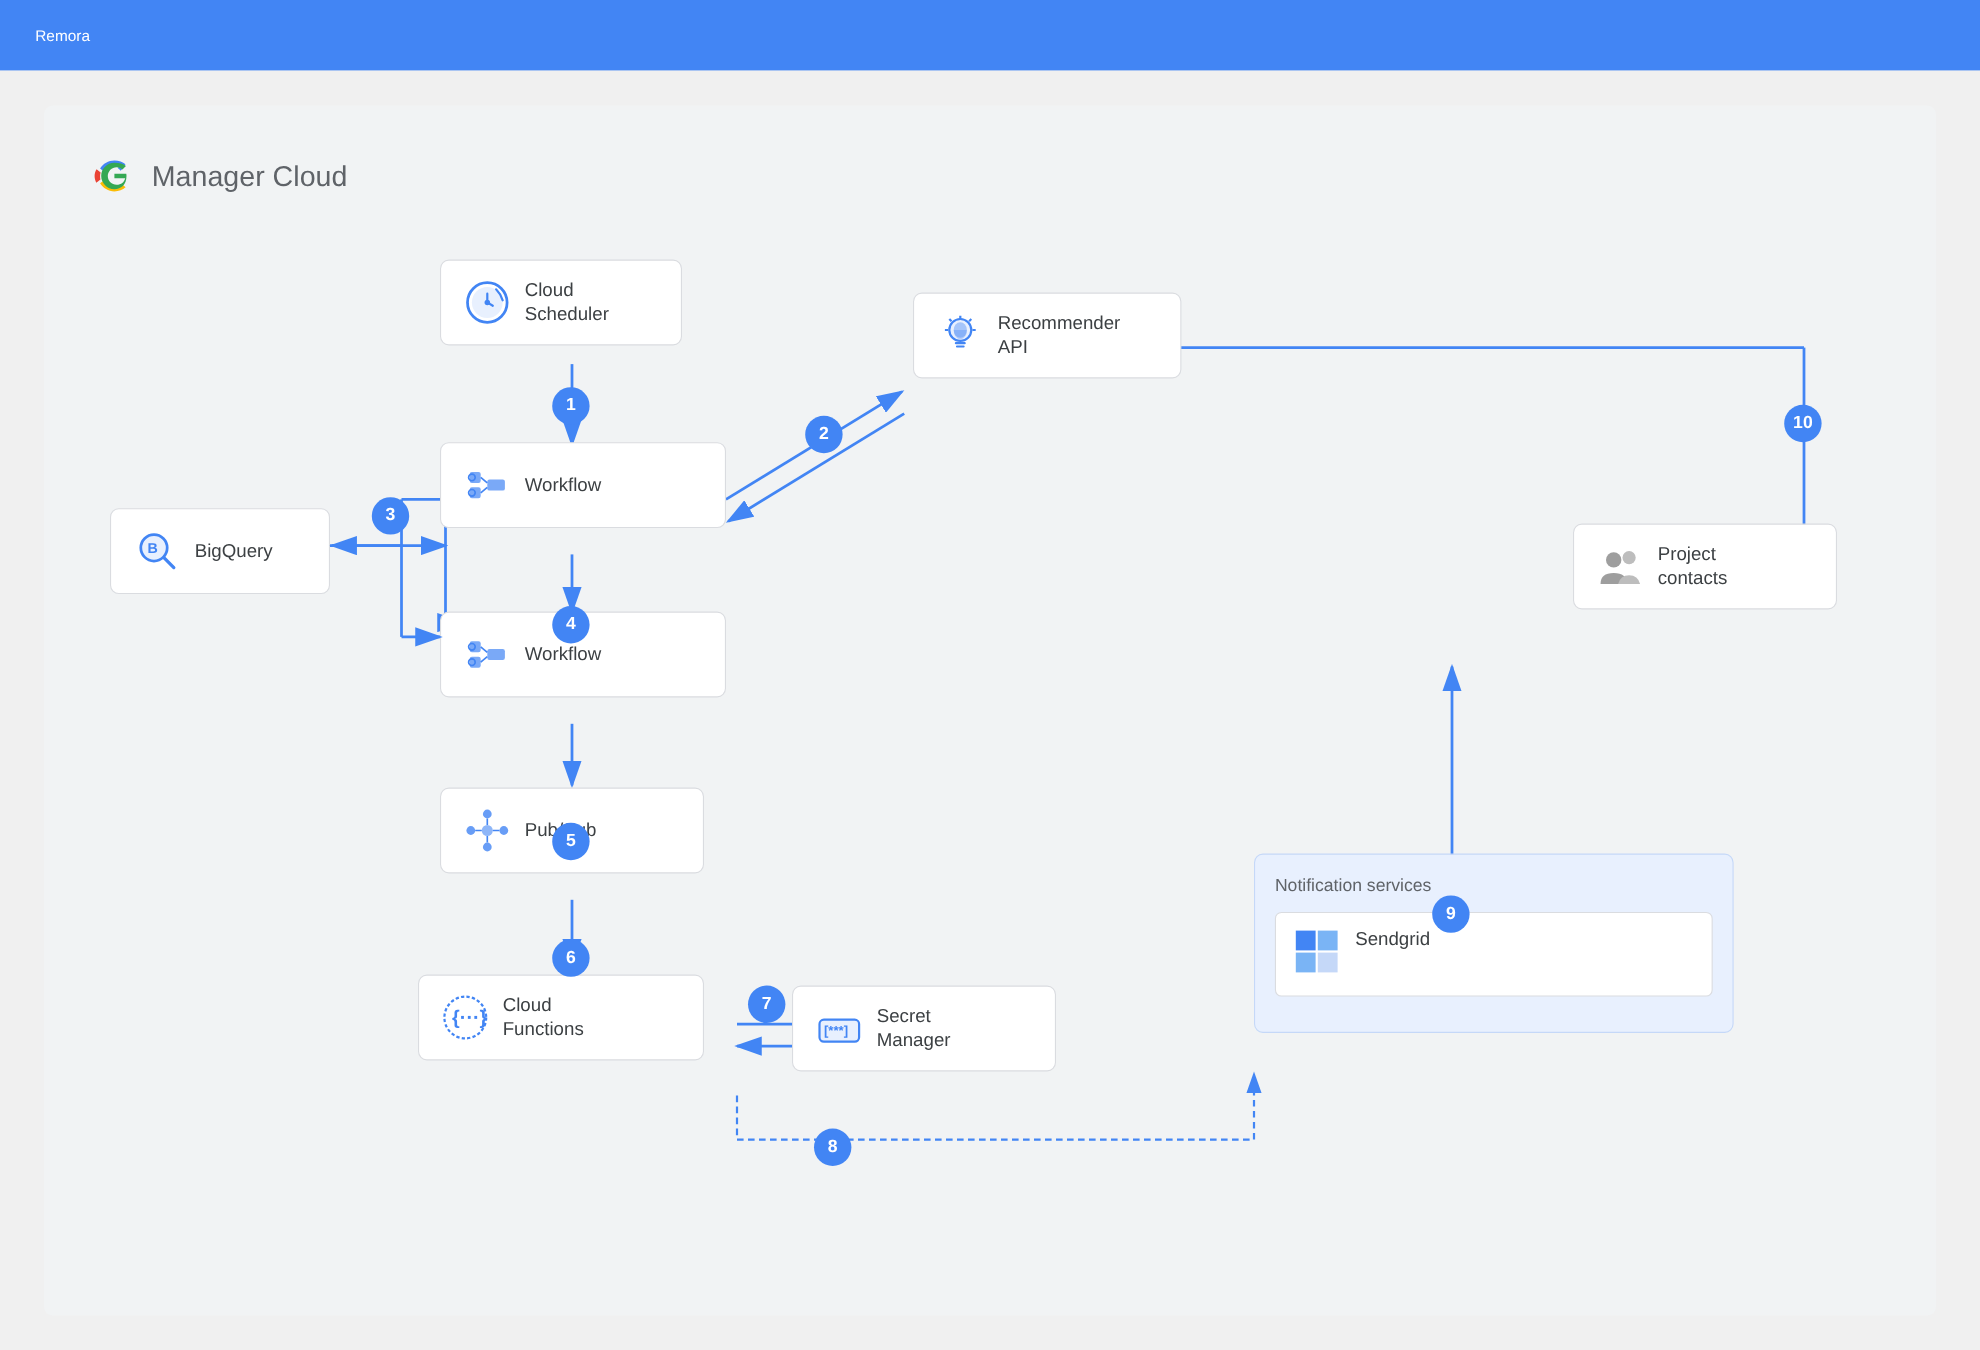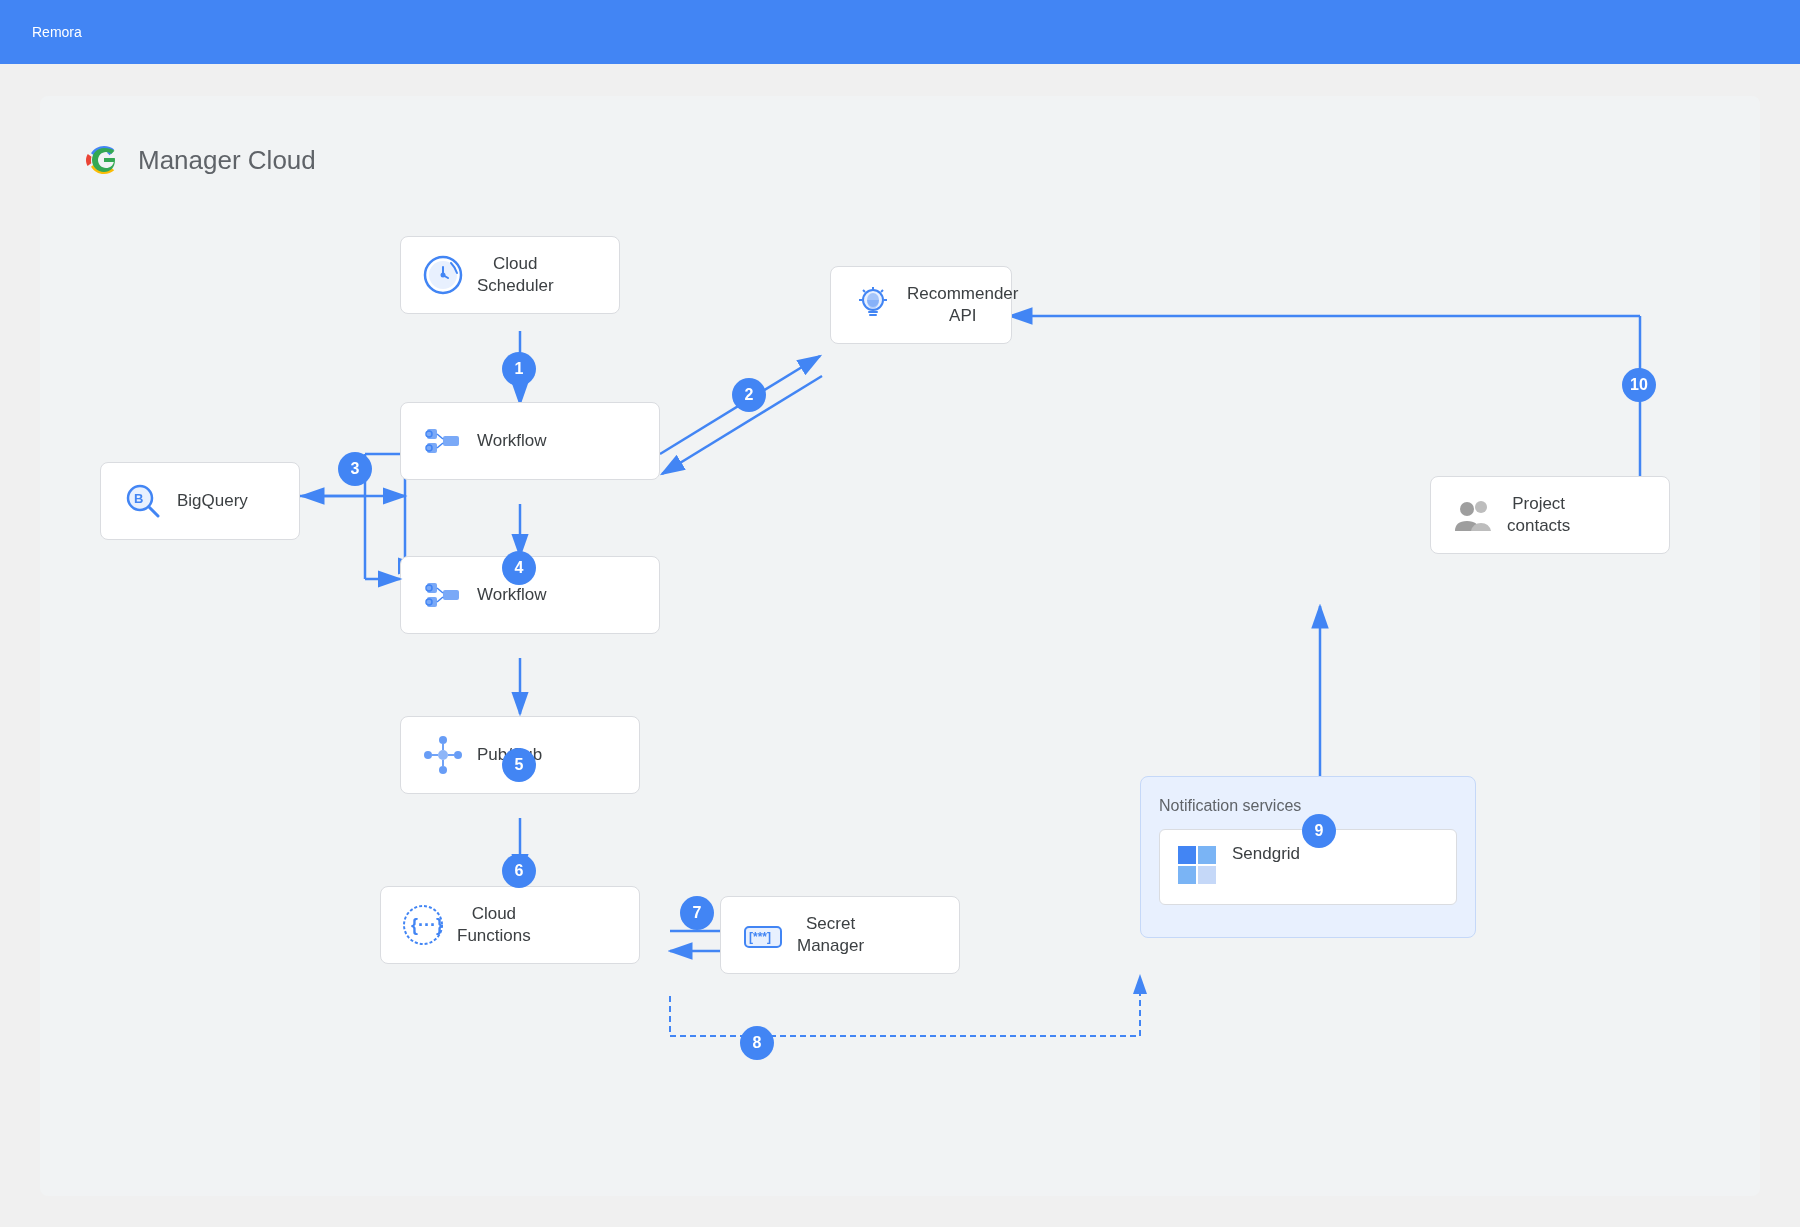--- a/index.html
+++ b/index.html
@@ -47,21 +47,20 @@
     .service-box {
       background: white;
       border: 1.5px solid #dadce0;
       border-radius: 8px;
       display: flex;
       align-items: center;
       gap: 12px;
       padding: 16px 20px;
       position: absolute;
       white-space: nowrap;
-      text-align: center;
     }
 
     .service-box .label {
       font-size: 17px;
       color: #3c4043;
       font-weight: 500;
       line-height: 1.3;
     }
 
     .service-icon {
@@ -238,21 +237,21 @@
         <circle cx="20" cy="20" r="18" fill="none" stroke="#4285F4" stroke-width="2.5"></circle>
         <circle cx="20" cy="20" r="14" fill="#e8f0fe"></circle>
         <path d="M20 12 v8 l5 3" stroke="#4285F4" stroke-width="2" fill="none" stroke-linecap="round"></path>
         <path d="M28 8 Q32 12 34 18" stroke="#4285F4" stroke-width="2" fill="none" stroke-linecap="round"></path>
         <circle cx="20" cy="20" r="2.5" fill="#4285F4"></circle>
       </svg>
     </div>
     <div class="label">Cloud<br>Scheduler</div>
   </div>
 
-  <div class="service-box" style="left: 790px; top: 170px; width: 182px;">
+  <div class="service-box" style="left: 790px; top: 170px; width: 244px;">
     <div class="service-icon">
 
       <svg width="40" height="40" viewBox="0 0 40 40">
         <circle cx="20" cy="15" r="10" fill="#e8f0fe" stroke="#4285F4" stroke-width="2"></circle>
         <path d="M14 15 Q14 22 20 24 Q26 22 26 15" fill="#4285F4" opacity="0.3"></path>
         <path d="M16 27 h8 M17 30 h6" stroke="#4285F4" stroke-width="2" stroke-linecap="round"></path>
 
         <line x1="20" y1="2" x2="20" y2="5" stroke="#4285F4" stroke-width="2"></line>
         <line x1="30" y1="5" x2="28" y2="7" stroke="#4285F4" stroke-width="2"></line>
         <line x1="10" y1="5" x2="12" y2="7" stroke="#4285F4" stroke-width="2"></line>
@@ -353,21 +352,21 @@
       <svg width="44" height="44" viewBox="0 0 44 44">
         <circle cx="16" cy="16" r="7" fill="#9e9e9e"></circle>
         <path d="M4 38 Q4 28 16 28 Q28 28 28 38" fill="#9e9e9e"></path>
         <circle cx="30" cy="14" r="6" fill="#bdbdbd"></circle>
         <path d="M20 38 Q22 30 30 30 Q38 30 40 38" fill="#bdbdbd"></path>
       </svg>
     </div>
     <div class="label">Project<br>contacts</div>
   </div>
 
-  <div class="notification-panel" style="left: 1100px; top: 680px; width: 336px;">
+  <div class="notification-panel" style="left: 1100px; top: 680px; width: 436px;">
     <div class="notification-title">Notification services</div>
 
     <div class="notif-service">
       <div>
         
         <svg width="42" height="42" viewBox="0 0 42 42">
           <rect x="2" y="2" width="18" height="18" fill="#4285F4"></rect>
           <rect x="22" y="2" width="18" height="18" fill="#7ab4f5"></rect>
           <rect x="2" y="22" width="18" height="18" fill="#7ab4f5"></rect>
           <rect x="22" y="22" width="18" height="18" fill="#c5d8f8"></rect>

